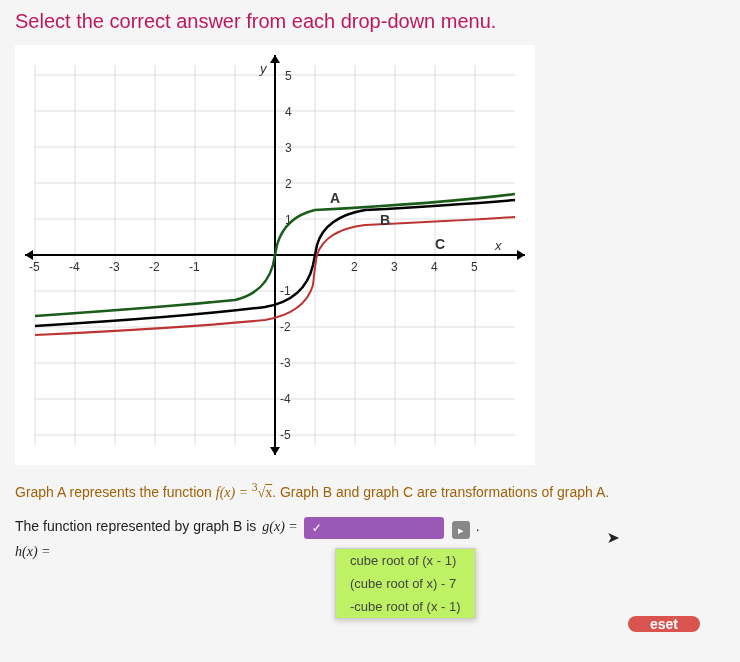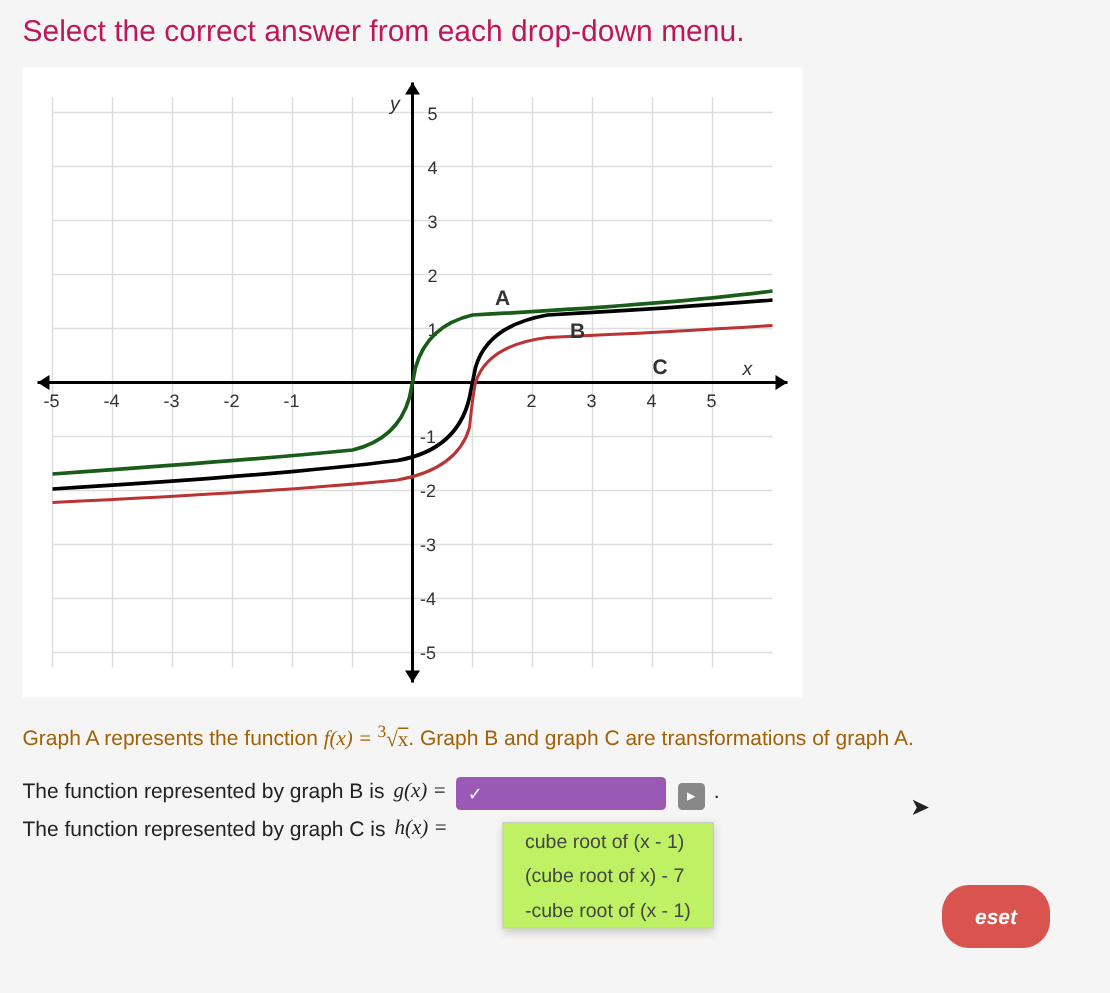--- a/index.html
+++ b/index.html
@@ -9,21 +9,21 @@
     .statement { font-size: 14px; color: #a16207; margin-bottom: 12px; line-height: 1.4; }
     .math-italic { font-style: italic; font-family: 'Times New Roman', serif; }
     .questions { font-size: 14px; line-height: 1.8; }
     .question-line { display: flex; align-items: flex-end; gap: 6px; }
     .dropdown-selected { display: inline-flex; align-items: center; background: #9b59b6; color: #fff; padding: 2px 8px; border-radius: 3px; min-width: 140px; height: 22px; position: relative; }
     .dropdown-selected .check { margin-right: 4px; font-size: 12px; }
     .dropdown-badge { display: inline-flex; align-items: center; justify-content: center; width: 18px; height: 18px; background: #888; color: #fff; border-radius: 3px; font-size: 11px; margin-left: 2px; }
     .dropdown-menu { position: absolute; left: 335px; top: 548px; background: #bef264; border: 1px solid #ccc; box-shadow: 0 2px 6px rgba(0,0,0,0.2); z-index: 10; font-size: 13px; }
     .dropdown-menu .item { padding: 4px 14px; white-space: nowrap; cursor: pointer; color: #444; }
     .button-row { position: absolute; right: 40px; bottom: 30px; display: flex; gap: 14px; }
-    .btn { padding: 13px 22px; border-radius: 18px; color: #fff; font-size: 14px; border: none; cursor: pointer; font-weight: bold; font-style: italic; }
+    .btn { padding: 0 22px; border-radius: 18px; color: #fff; font-size: 14px; border: none; cursor: pointer; font-weight: bold; }
     .btn-reset { background: #d9534f; }
     .btn-next { background: #2962cc; }
     .cursor { position: absolute; right: 120px; top: 528px; font-size: 16px; }
     svg text { font-family: Arial, sans-serif; font-size: 13px; fill: #333; }
     svg .axis-label { font-style: italic; }
     svg .tick-label { font-size: 12px; }
     svg .curve-label { font-size: 14px; font-weight: bold; }
     .radical { font-family: 'Times New Roman', serif; }
   </style>
 </head>
@@ -106,21 +106,20 @@
   <div class="question-line">
     <span>The function represented by graph B is </span>
     <span class="math-italic">g(x) = </span>
     <span class="dropdown-selected">
       <span class="check">✓</span>
     </span>
     <span class="dropdown-badge">▸</span>
     <span>.</span>
   </div>
   <div class="question-line">
-    <span>The function represented by graph C is </span>
     <span class="math-italic">h(x) = </span>
   </div>
 </div>
 
 <div class="dropdown-menu">
   <div class="item">cube root of (x - 1)</div>
   <div class="item">(cube root of x) - 7</div>
   <div class="item">-cube root of (x - 1)</div>
 </div>
 

